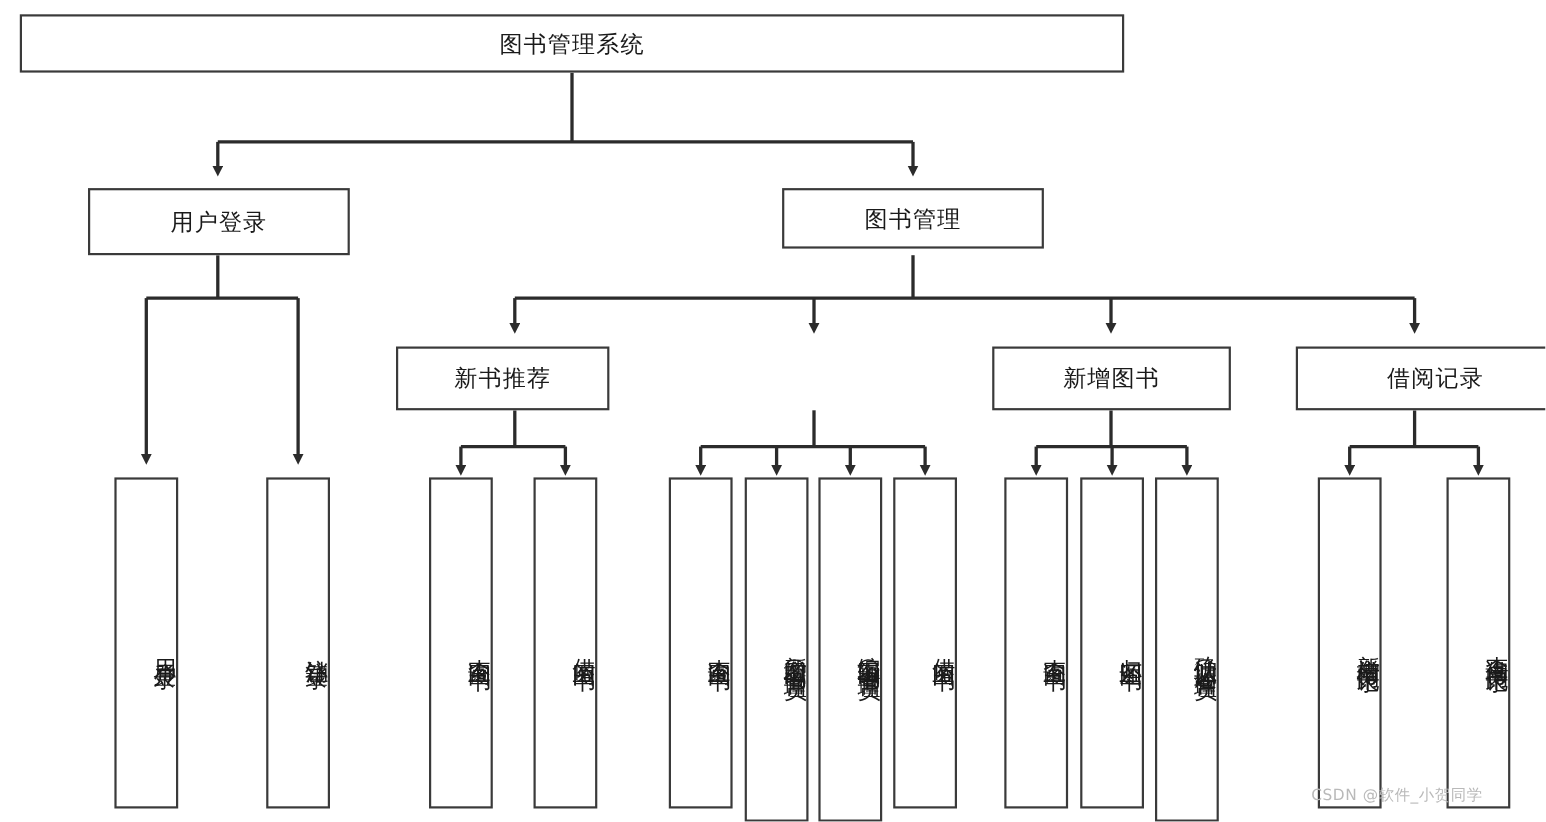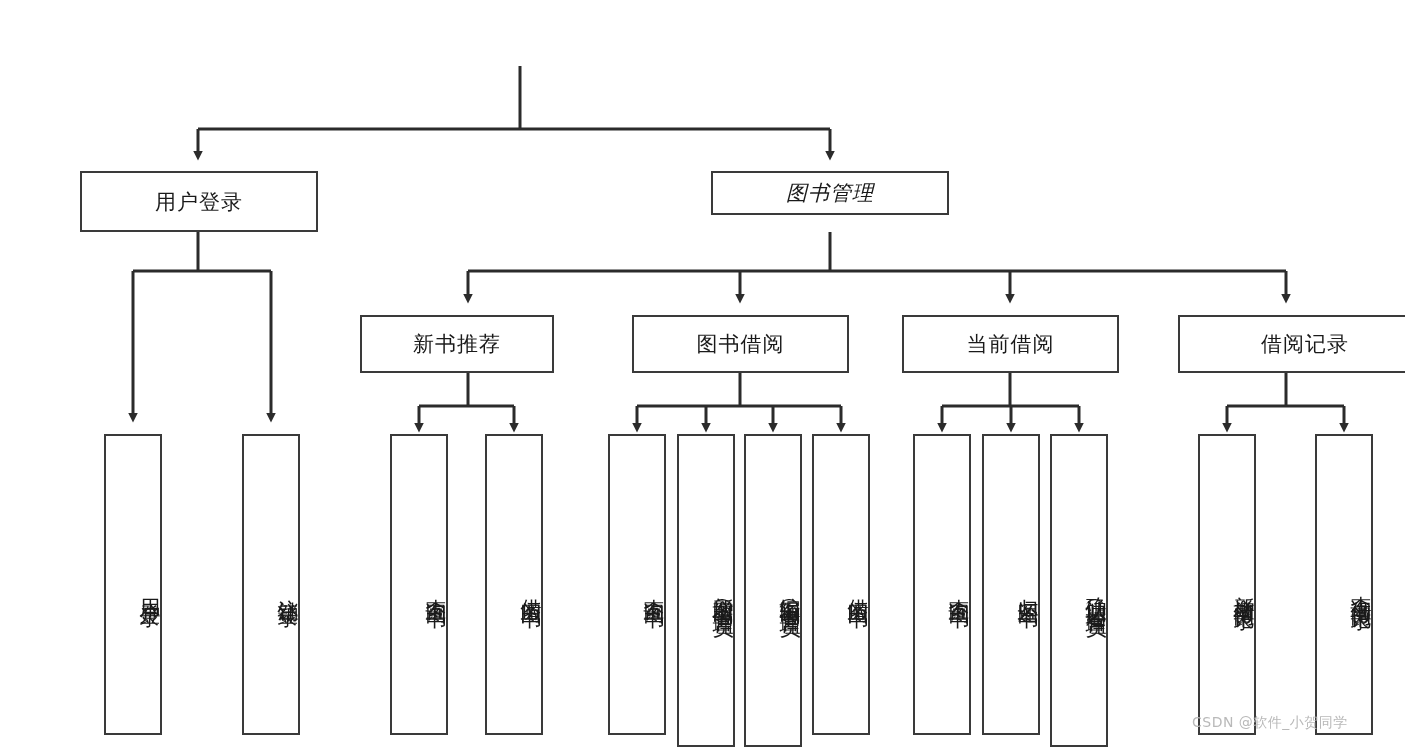--- a/index.html
+++ b/index.html
@@ -111,36 +111,36 @@
       <path d="M1011,406 L1011,424" marker-end="url(#arrow)"></path>
       <path d="M1079,406 L1079,424" marker-end="url(#arrow)"></path>
 
       <path d="M1286,373 L1286,406"></path>
       <path d="M1227,406 L1344,406"></path>
       <path d="M1227,406 L1227,424" marker-end="url(#arrow)"></path>
       <path d="M1344,406 L1344,424" marker-end="url(#arrow)"></path>
     </g>
   </svg>
 
+  <div class="node horiz" style="left:18px; top:13px; width:1004px; height:53px;">
+    <span>图书管理系统</span>
+  </div>
 
   <div class="node horiz" style="left:80px; top:171px; width:238px; height:61px;">
     <span>用户登录</span>
   </div>
-  <div class="node horiz" style="left:711px; top:171px; width:238px; height:44px;font-style:italic;">
+  <div class="node horiz" style="left:711px; top:171px; width:238px; height:55px;">
     <span>图书管理</span>
   </div>
 
   <div class="node horiz" style="left:360px; top:315px; width:194px; height:58px;">
     <span>新书推荐</span>
   </div>
-  <div class="node horiz" style="left:632px; top:315px; width:217px; height:58px;">
-    <span>图书借阅</span>
-  </div>
   <div class="node horiz" style="left:902px; top:315px; width:217px; height:58px;">
-    <span>当前借阅</span>
+    <span>新增图书</span>
   </div>
   <div class="node horiz" style="left:1178px; top:315px; width:254px; height:58px;">
     <span>借阅记录</span>
   </div>
 
   <div class="node vert" style="left:104px; top:434px; width:58px; height:301px;">
     <span class="vlabel">用户登录</span>
   </div>
   <div class="node vert" style="left:242px; top:434px; width:58px; height:301px;">
     <span class="vlabel">注销登录</span>

